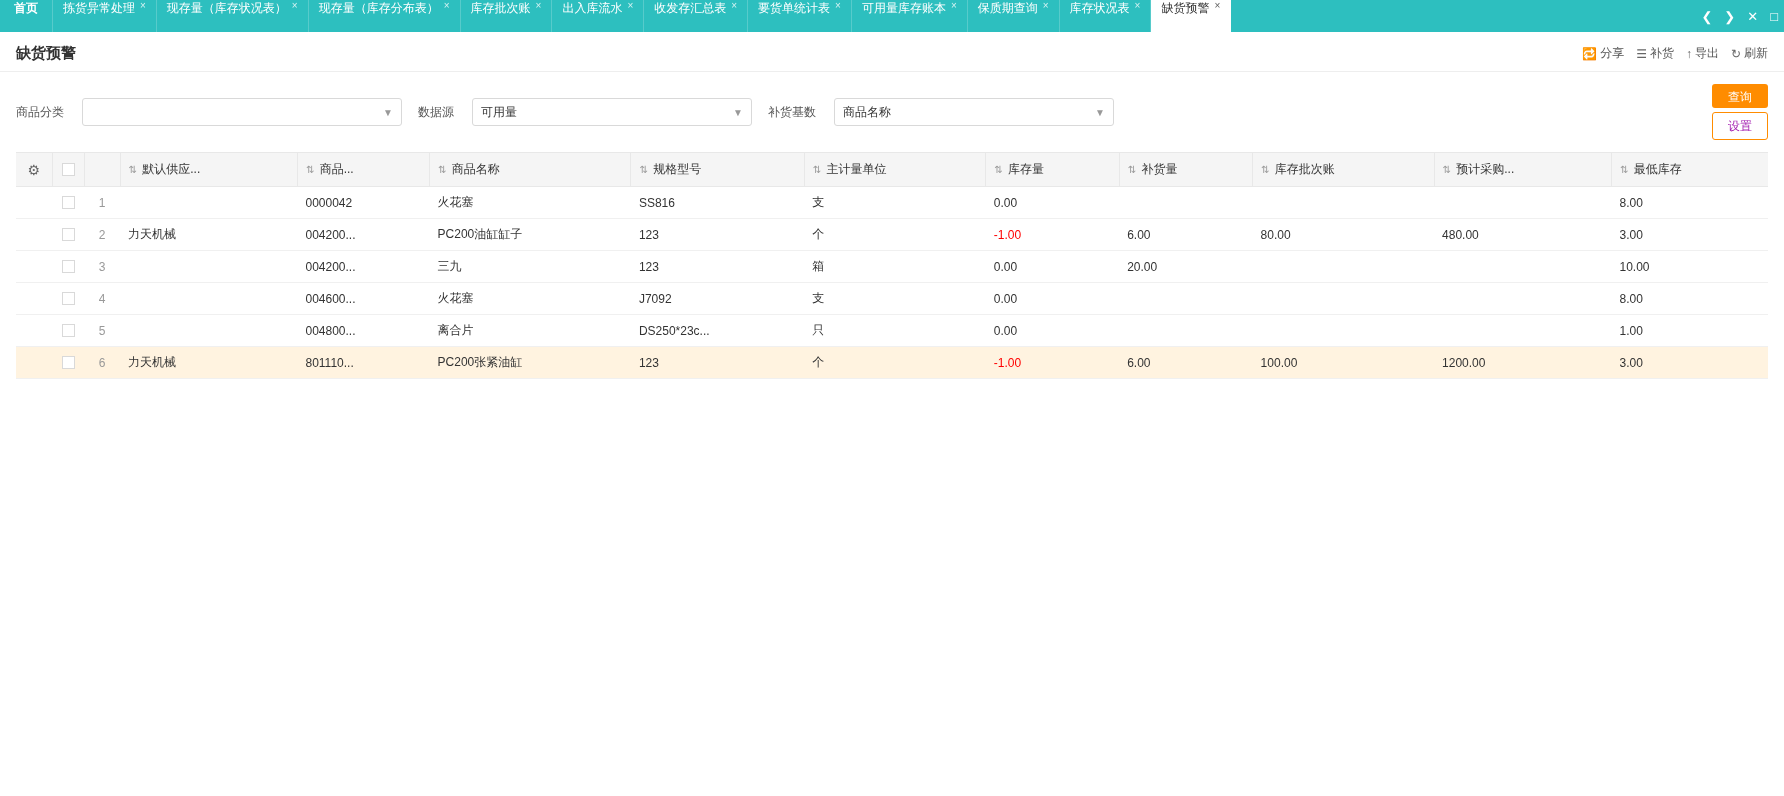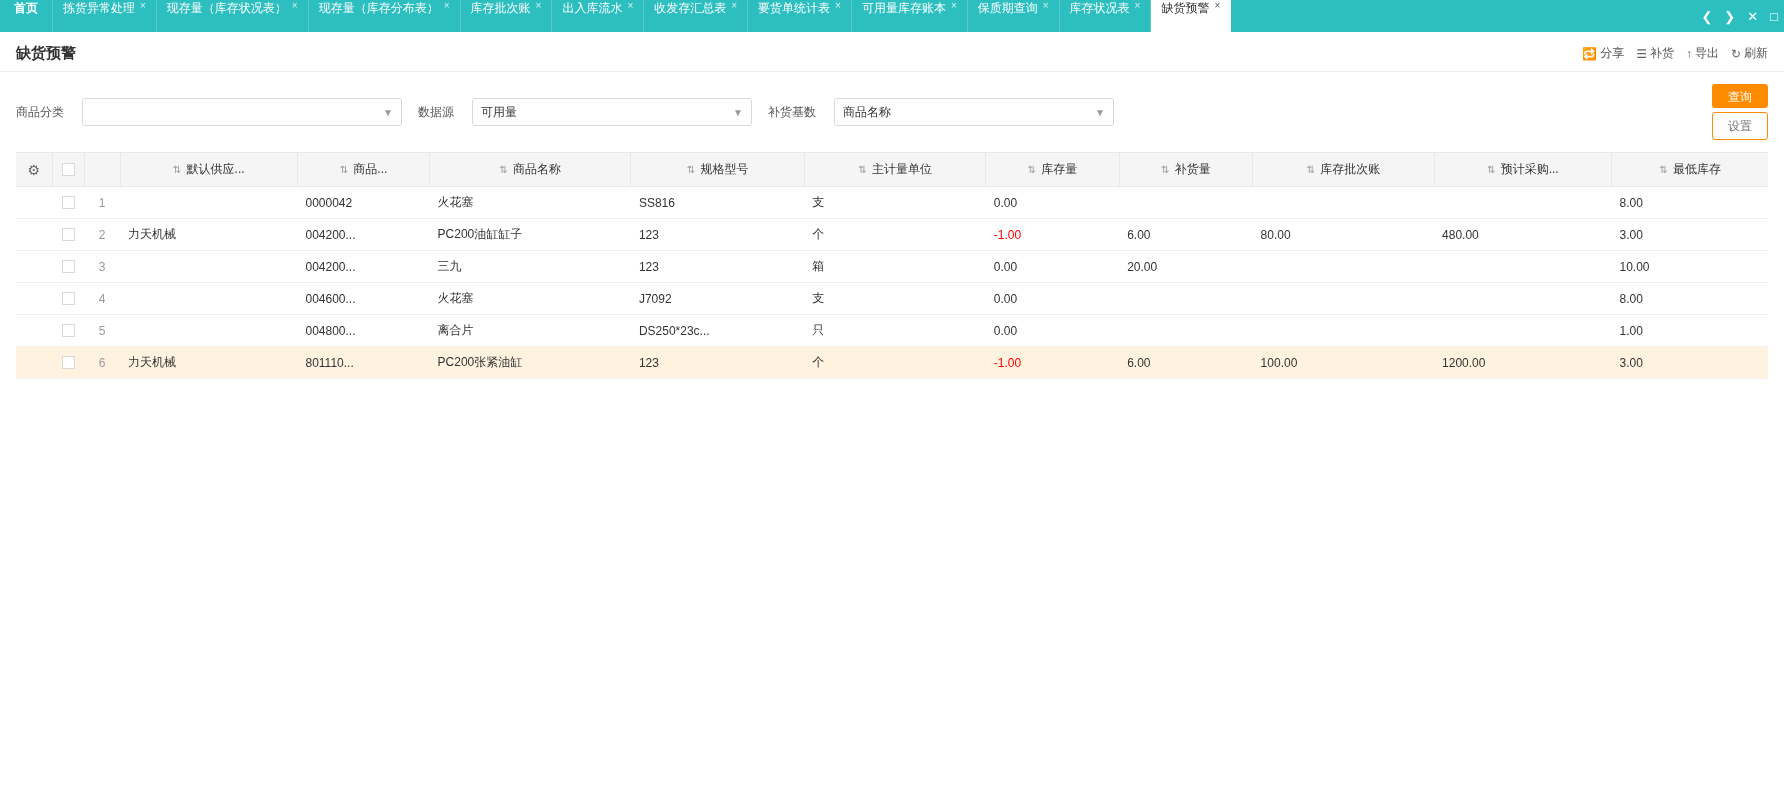--- a/index.html
+++ b/index.html
@@ -146,21 +146,21 @@
       color: #fff;
       border: none;
       border-radius: 3px;
       padding: 5px 16px;
       cursor: pointer;
       font-size: 12px;
       height: 24px;
     }
     .btn-settings {
       background: #fff;
-      color: #737373;
+      color: #a21caf;
       border: 1px solid #ff8c00;
       border-radius: 3px;
       padding: 4px 14px;
       cursor: pointer;
       font-size: 12px;
       height: 28px;
     }
 
     
     .table-container {
@@ -171,21 +171,21 @@
       border-collapse: collapse;
       font-size: 12px;
     }
     thead tr {
       background: #f5f5f5;
       border-top: 1px solid #e8e8e8;
       border-bottom: 1px solid #e8e8e8;
     }
     thead th {
       padding: 8px 8px;
-      text-align: center;
+      text-align: left;
       font-weight: normal;
       color: #333;
       white-space: nowrap;
       border-right: 1px solid #e8e8e8;
     }
     thead th:last-child { border-right: none; }
     tbody tr {
       border-bottom: 1px solid #f0f0f0;
     }
     tbody tr.highlighted { background: #fff3e0; }

